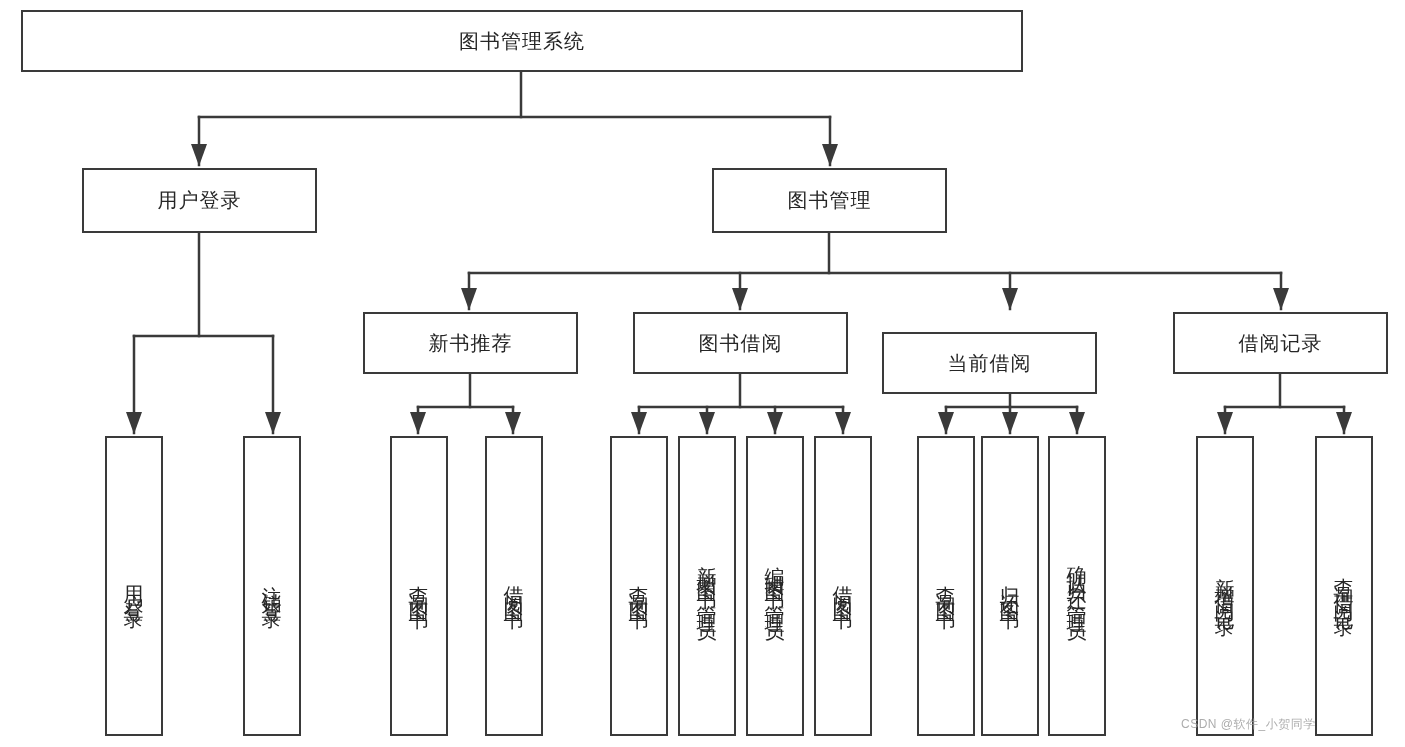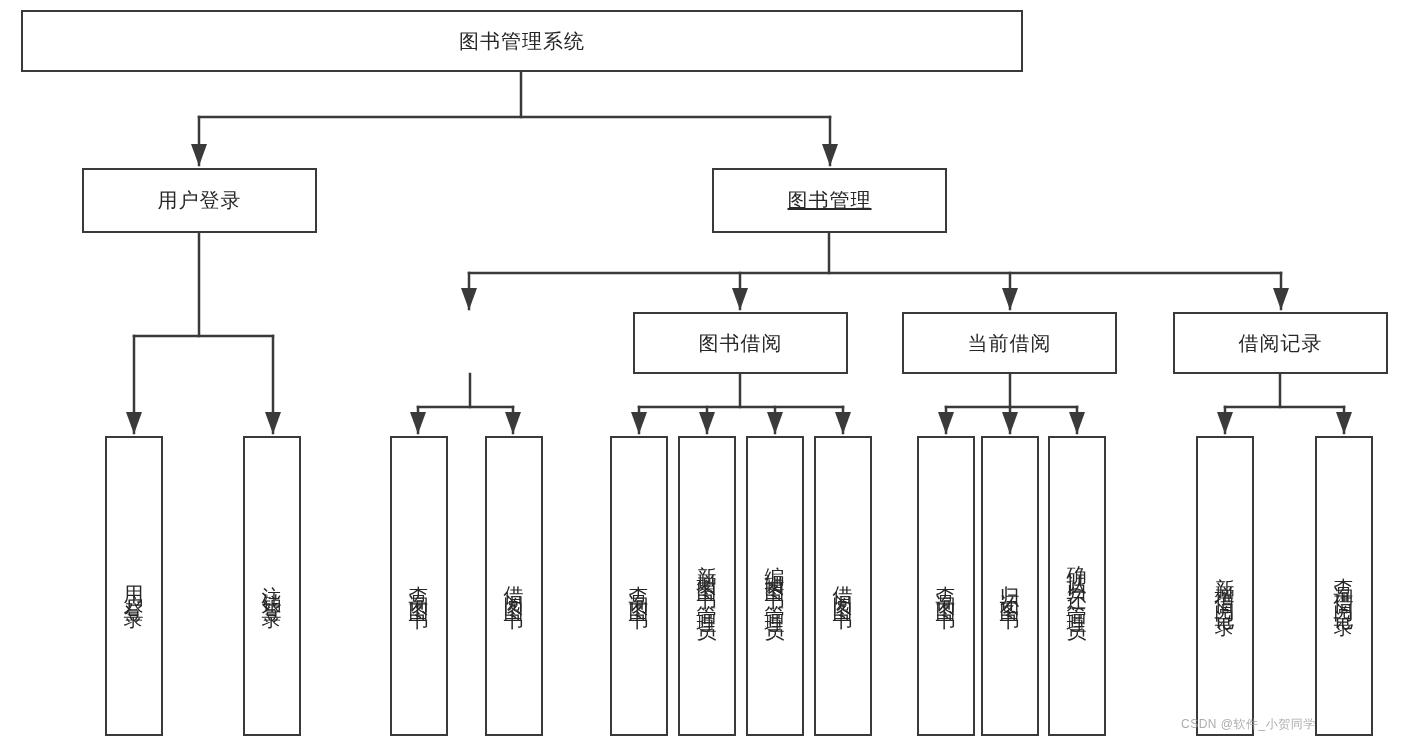--- a/index.html
+++ b/index.html
@@ -10,26 +10,26 @@
   .box{position:absolute;box-sizing:border-box;border:2.5px solid var(--line,#3a3a3a);
        background:#fff;display:flex;align-items:center;justify-content:center;
        color:var(--text,#262626);z-index:2;}
   .h-label{font-size:20px;letter-spacing:1px;}
   .leaf{writing-mode:vertical-rl;text-orientation:mixed;font-size:20px;
         letter-spacing:8px;line-height:1;}
   
   .n-root{left:21px;top:10px;width:1002px;height:62px;}
   
   .n-login{left:82px;top:168px;width:235px;height:65px;}
-  .n-mgmt{left:712px;top:168px;width:235px;height:65px;text-decoration:underline;}
+  .n-mgmt{left:712px;top:168px;width:235px;height:65px;}
   
   .n-l3{top:312px;height:62px;width:215px;}
   .n-recommend{left:363px;}
   .n-borrowmod{left:633px;}
-  .n-current{left:902px;}
+  .n-current{left:882px;margin-top:20px;}
   .n-records{left:1173px;}
   
   .lf{top:436px;height:300px;width:58px;}
   .lf-a1{left:105px;} .lf-a2{left:243px;}
   .lf-b1{left:390px;} .lf-b2{left:485px;}
   .lf-c1{left:610px;} .lf-c2{left:678px;} .lf-c3{left:746px;} .lf-c4{left:814px;}
   .lf-d1{left:917px;} .lf-d2{left:981px;} .lf-d3{left:1048px;}
   .lf-e1{left:1196px;} .lf-e2{left:1315px;}
   .watermark{position:absolute;left:1181px;top:716px;z-index:3;font-size:12px;
              color:var(--watermark,#9e9e9e);letter-spacing:.5px;opacity:.85;white-space:nowrap;}
@@ -85,20 +85,21 @@
     <line x1="1225" y1="407" x2="1344" y2="407"></line>
     <line x1="1225" y1="407" x2="1225" y2="433" marker-end="url(#arrow)"></line>
     <line x1="1344" y1="407" x2="1344" y2="433" marker-end="url(#arrow)"></line>
   </svg>
 
   <div class="box n-root h-label">图书管理系统</div>
 
   <div class="box n-login h-label">用户登录</div>
   <div class="box n-mgmt h-label">图书管理</div>
 
+  <div class="box n-l3 n-recommend h-label">新书推荐</div>
   <div class="box n-l3 n-borrowmod h-label">图书借阅</div>
   <div class="box n-l3 n-current h-label">当前借阅</div>
   <div class="box n-l3 n-records h-label">借阅记录</div>
 
   <div class="box lf lf-a1 leaf">用户登录</div>
   <div class="box lf lf-a2 leaf">注销登录</div>
 
   <div class="box lf lf-b1 leaf">查询图书</div>
   <div class="box lf lf-b2 leaf">借阅图书</div>
 

